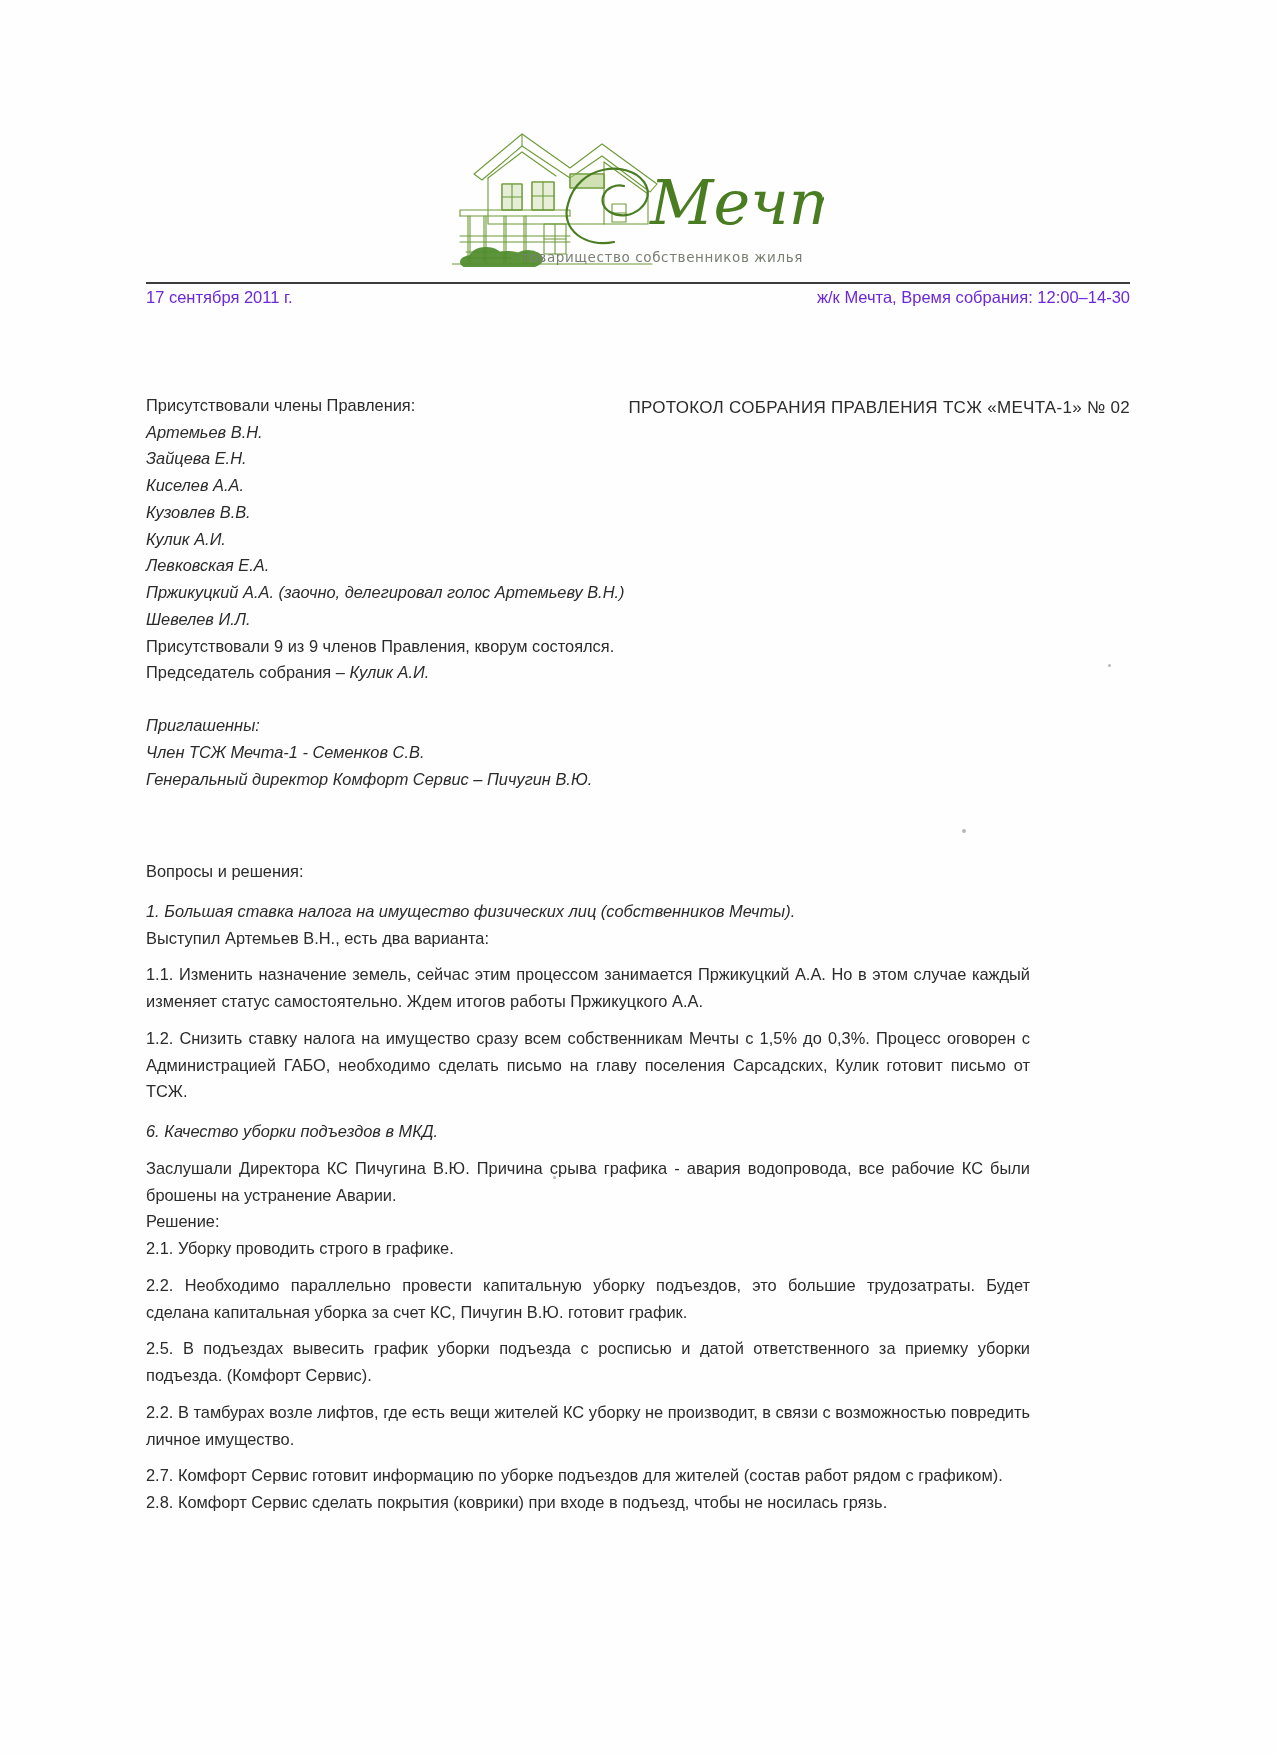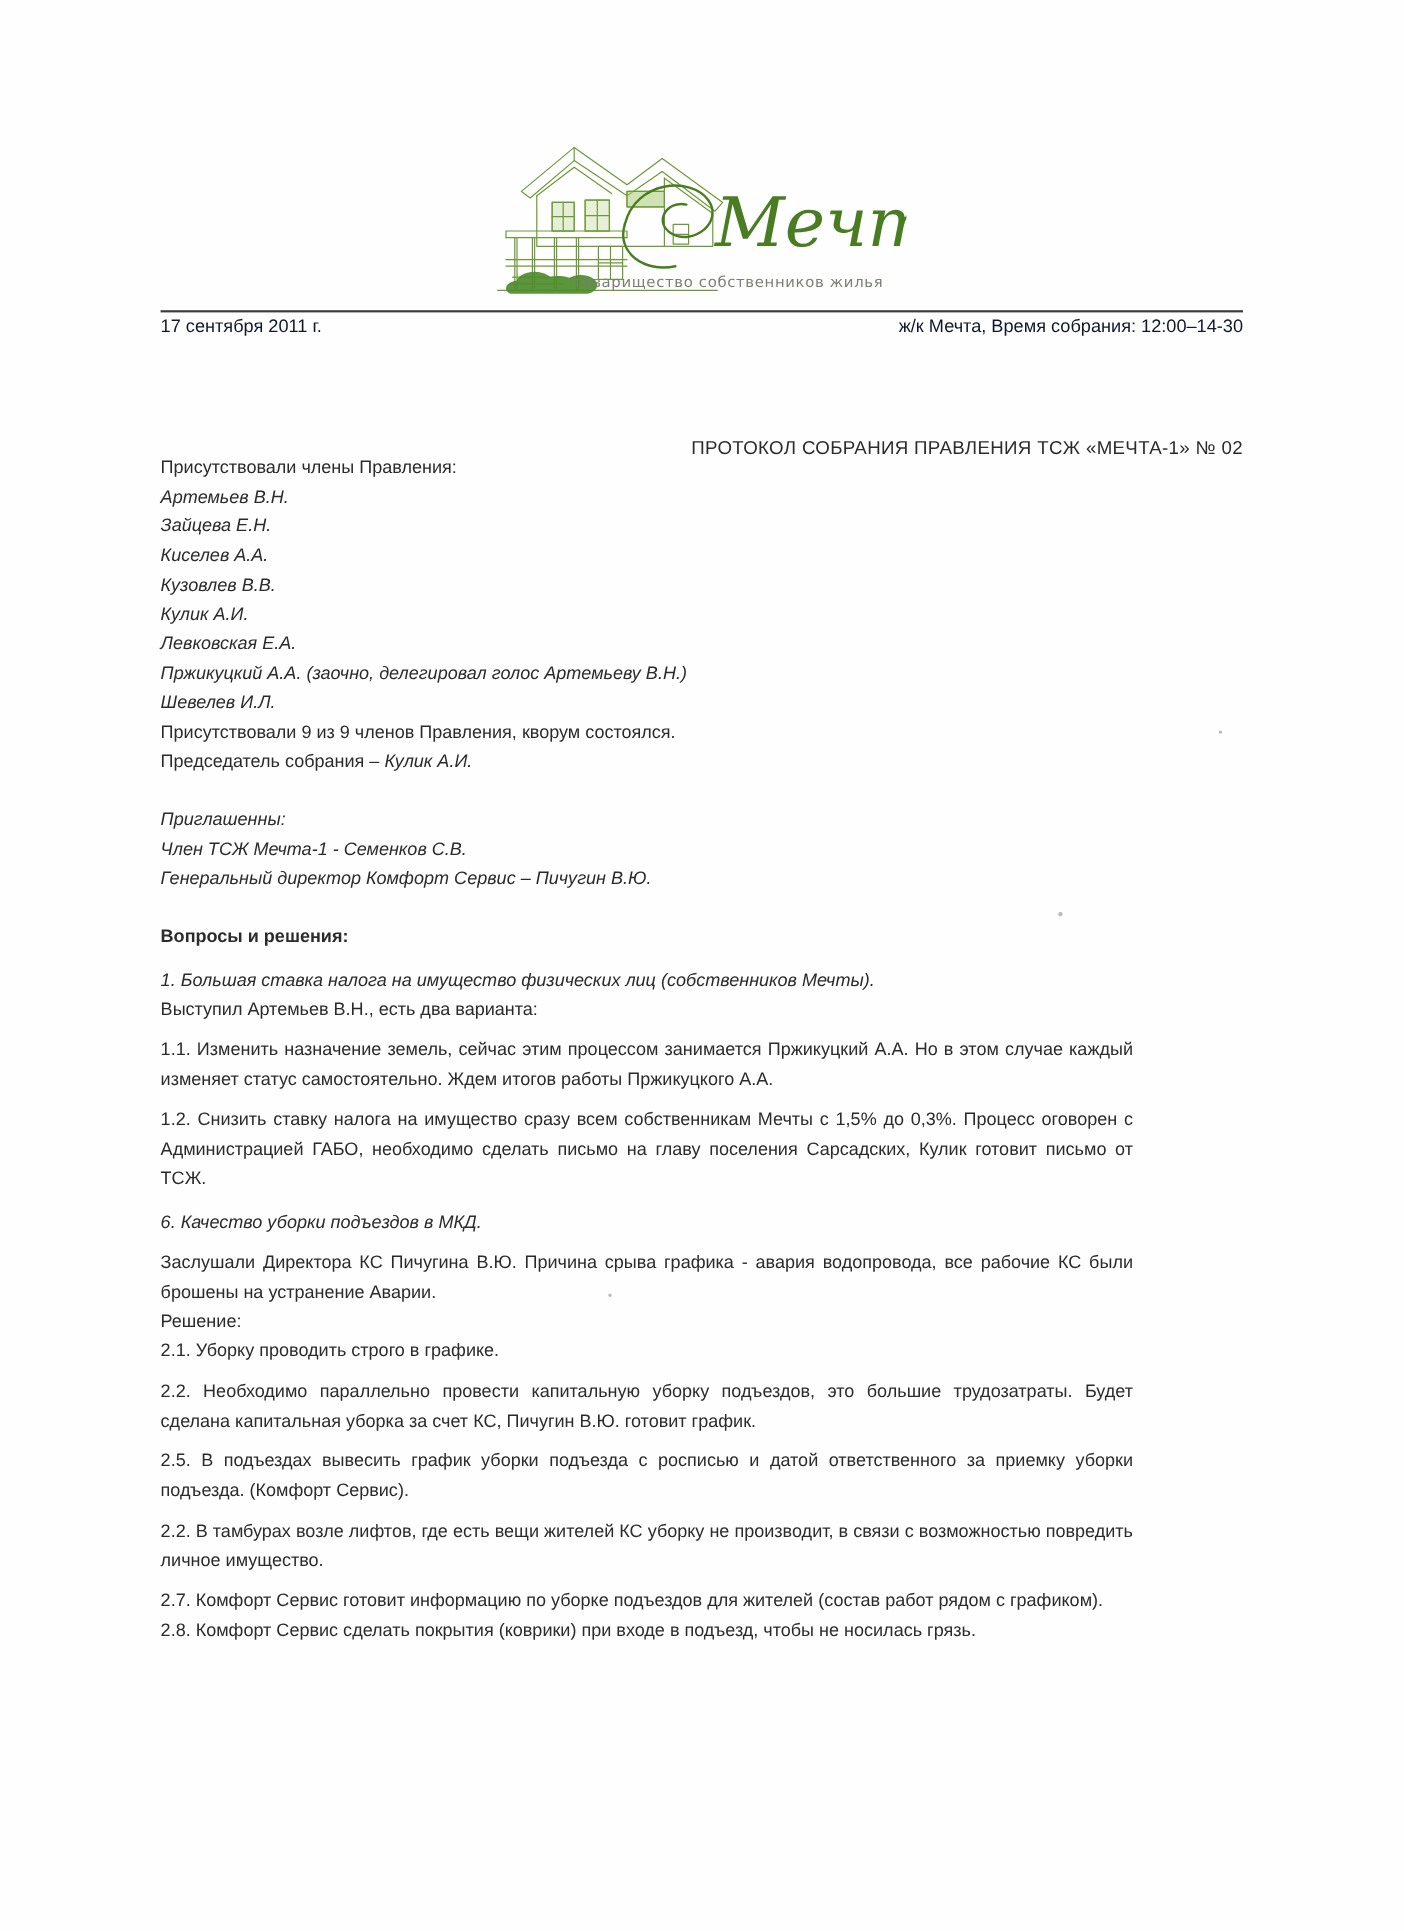--- a/index.html
+++ b/index.html
@@ -67,51 +67,51 @@
   }
   .header-line {
     position: absolute;
     left: 146px;
     right: 146px;
     top: 288px;
     display: flex;
     justify-content: space-between;
     align-items: baseline;
     font-size: 16.5px;
-    color: #0f172a;
+    color: #6d28d9;
   }
   .header-line .left { text-align: left; }
   .header-line .right { text-align: right; }
 
   
   .doc-title {
     position: absolute;
     left: 146px;
     right: 146px;
     top: 352px;
     text-align: right;
     font-size: 17px;
     letter-spacing: 0.3px;
     color: #2b2b2b;
     margin-top: 46px;
   }
 
   .content {
     position: absolute;
     left: 146px;
-    top: 412px;
+    top: 392px;
     width: 884px;
     font-size: 16.4px;
     line-height: 1.63;
     color: #2b2b2b;
   }
 
   .line { margin: 0; }
   .italic { font-style: italic; }
-  .bold { font-weight: bold; }
+  .bold { font-weight: normal; margin-top: 40px; }
   .justify {
     text-align: justify;
     text-justify: inter-word;
     margin-top: 10px;
   }
   .spacer-sm { height: 13px; }
   .spacer-md { height: 26px; }
 
   
   .speck {

